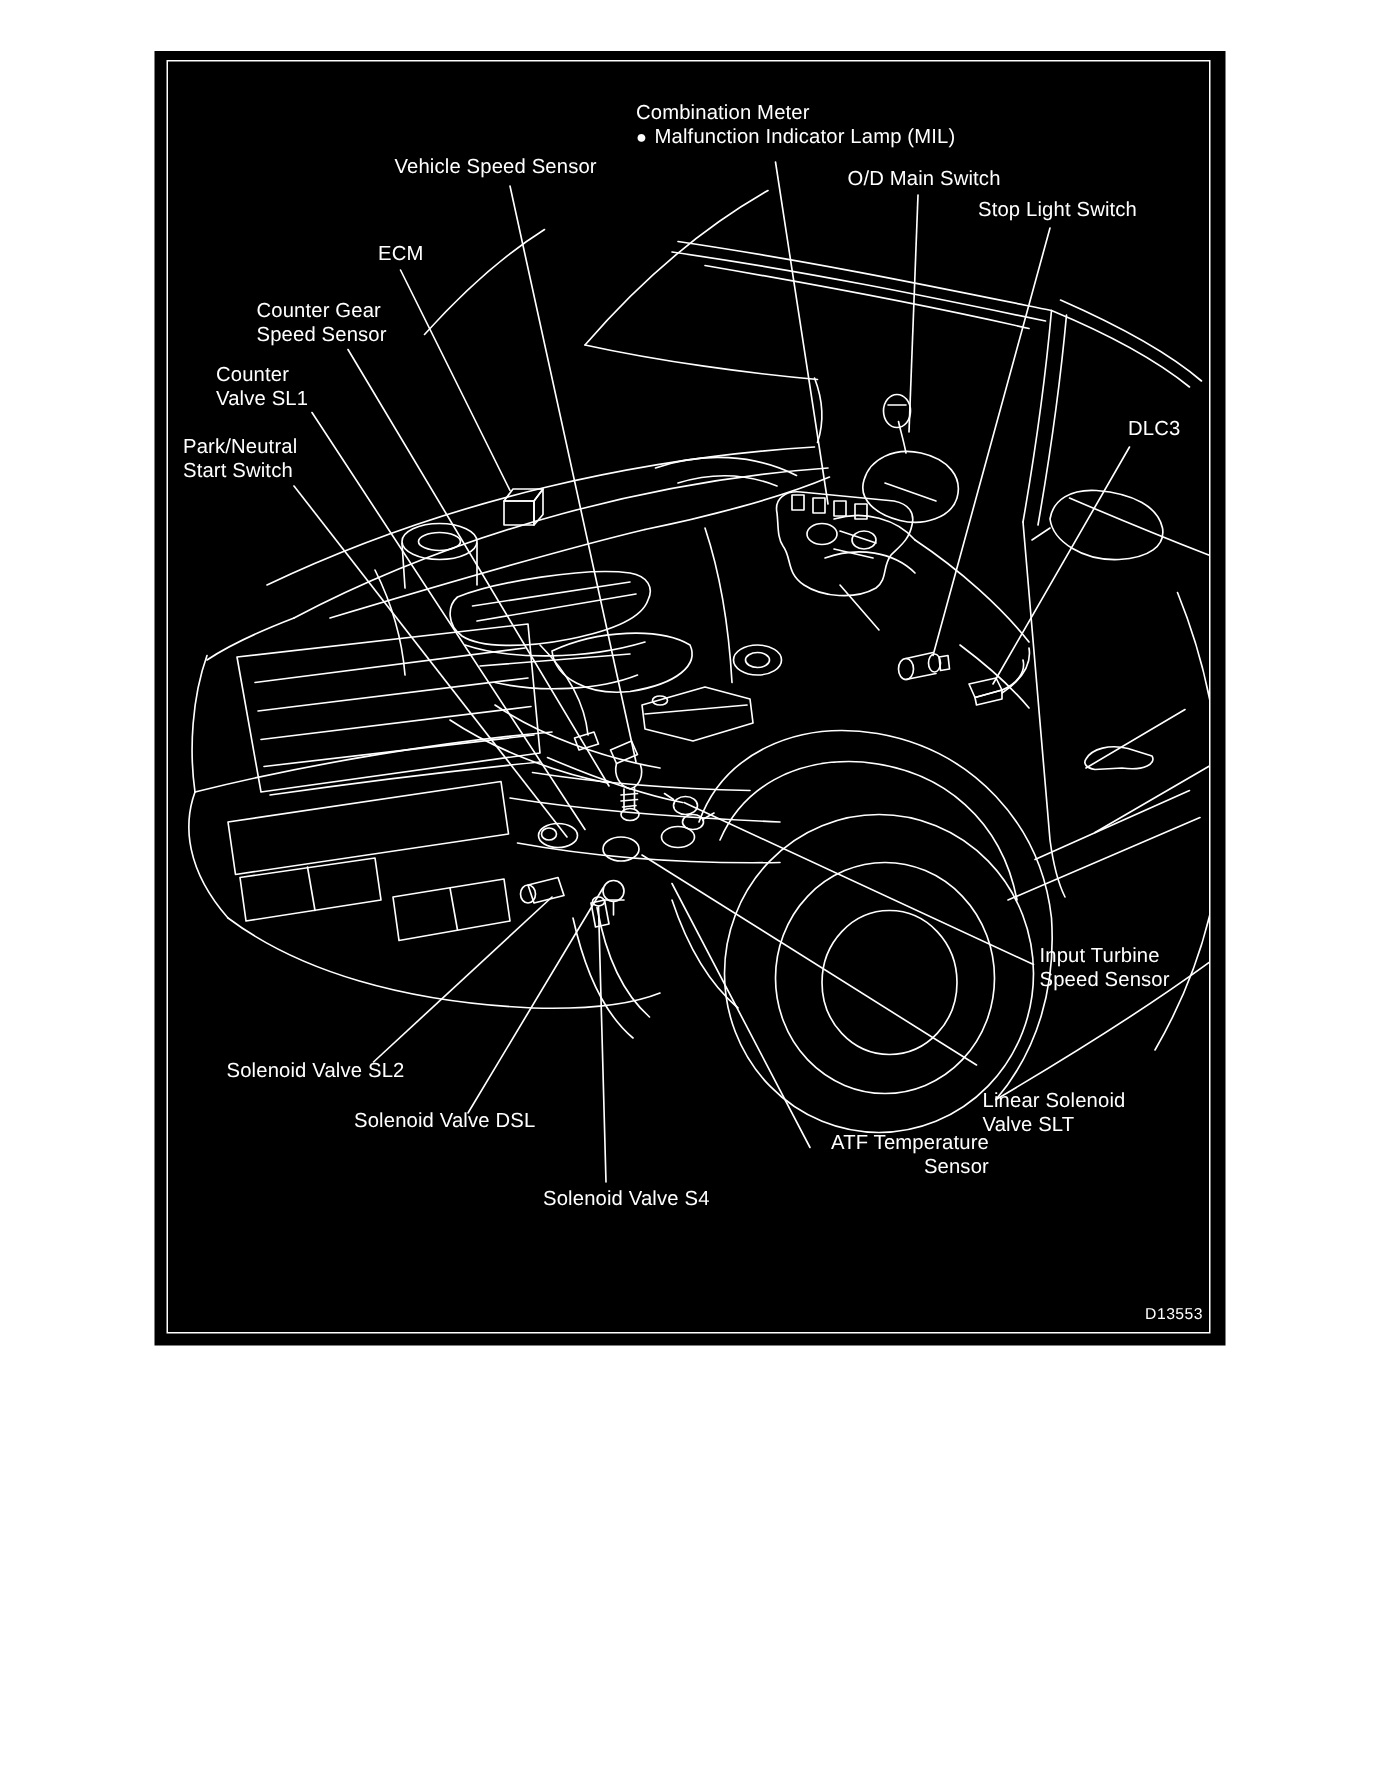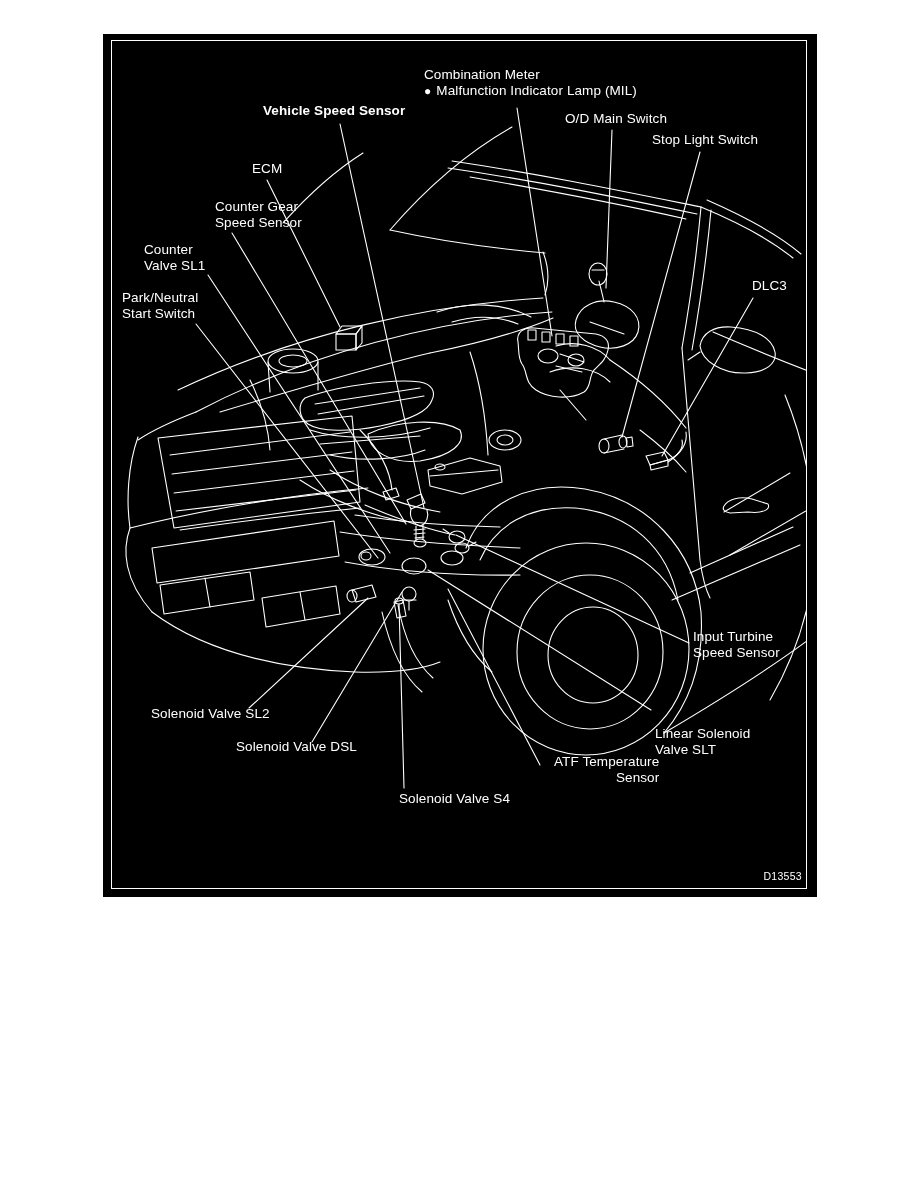--- a/index.html
+++ b/index.html
@@ -23,34 +23,34 @@
   .lbl{
     position:absolute;
     color:#ffffff;
     font-size:13.5px;
     line-height:15.5px;
     white-space:nowrap;
     letter-spacing:0.1px;
   }
   .lbl .bullet{display:inline-block;margin-right:5px;font-size:12px;vertical-align:0px;}
   #lbl-combination-meter{left:424px;top:67px;}
-  #lbl-vss{left:263px;top:103px;font-weight:bold;}
+  #lbl-vss{left:263px;top:103px;}
   #lbl-od{left:565px;top:111px;}
   #lbl-sls{left:652px;top:132px;}
   #lbl-ecm{left:252px;top:161px;}
-  #lbl-cgss{left:171px;top:199px;margin-left:44px;}
+  #lbl-cgss{left:171px;top:199px;}
   #lbl-sl1{left:144px;top:242px;}
   #lbl-pnss{left:122px;top:290px;}
   #lbl-dlc3{left:752px;top:278px;}
   #lbl-itss{left:693px;top:629px;}
   #lbl-slt{left:655px;top:694px;margin-top:32px;}
   #lbl-atf{left:554px;top:754px;text-align:right;}
   #lbl-sl2{left:151px;top:706px;}
   #lbl-dsl{left:236px;top:739px;}
-  #lbl-s4{left:362px;top:791px;margin-left:37px;}
+  #lbl-s4{left:362px;top:791px;}
   #fig-code{
     position:absolute;right:116px;top:870px;
     color:#ffffff;font-size:10.5px;letter-spacing:0.3px;
   }
 </style>
 </head>
 <body>
 
 <div class="page">
 

